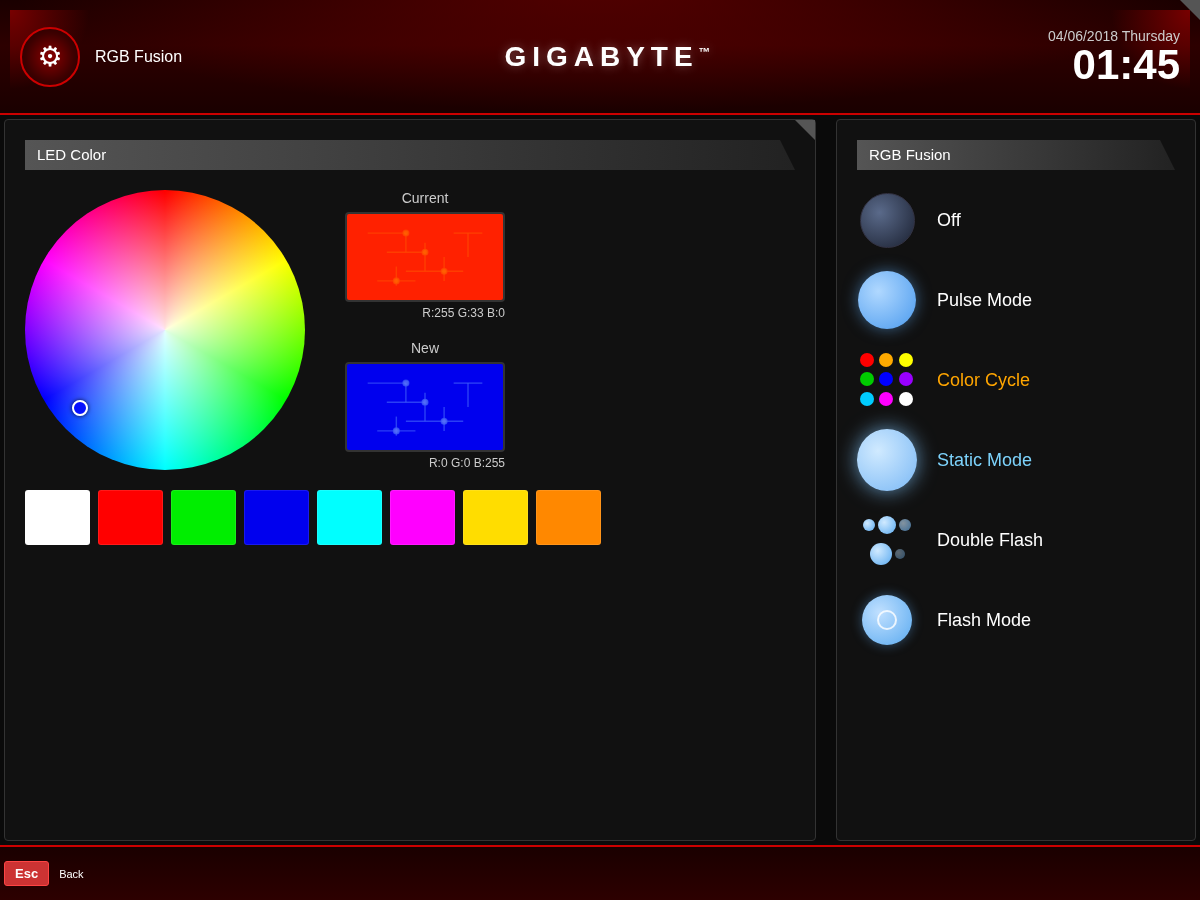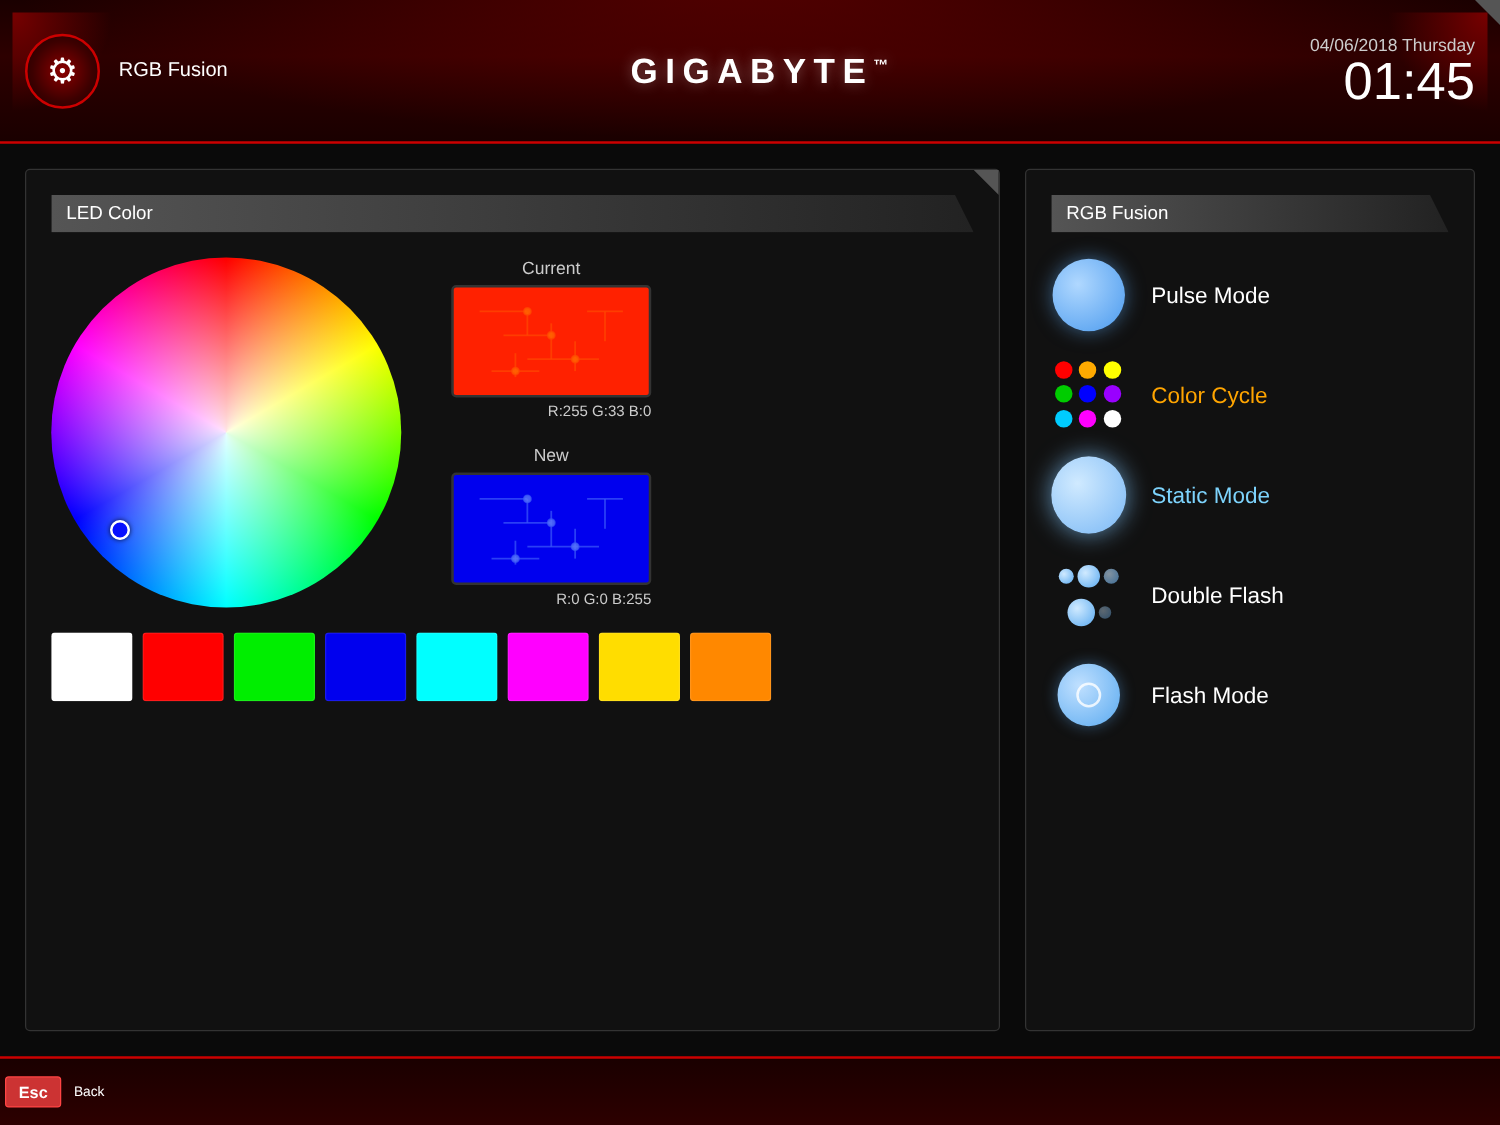--- a/index.html
+++ b/index.html
@@ -85,21 +85,21 @@
       z-index: 1;
     }
 
     .date-text {
       font-size: 14px;
       color: #cccccc;
     }
 
     .time-text {
       font-size: 42px;
-      font-weight: normal;
+      font-weight: bold;
       color: #ffffff;
       line-height: 1;
     }
 
     
     .corner-deco {
       position: absolute;
       width: 80px;
       height: 80px;
     }
@@ -109,21 +109,21 @@
     }
     .corner-deco.top-right {
       top: 10px; right: 10px;
       background: radial-gradient(circle at top right, rgba(180,0,0,0.6) 0%, transparent 70%);
     }
 
     
     .main-content {
       display: flex;
       height: calc(900px - 115px - 55px);
-      padding: 20px;
+      padding: 4px;
       gap: 20px;
       border-radius: 10px;
     }
 
     
     .left-panel {
       flex: 1;
       background: #111111;
       border: 1px solid #333;
       border-radius: 4px;
@@ -532,20 +532,26 @@
 
   <div class="right-panel">
     <div class="panel-corner"></div>
 
     <div class="panel-title-bar">
       <span style="font-size:15px; color:#fff;">RGB Fusion</span>
     </div>
 
     <div class="mode-list">
 
+      <div class="mode-item">
+        <div class="mode-icon">
+          <div class="mode-circle mode-circle-off"></div>
+        </div>
+        <span class="mode-label">Off</span>
+      </div>
 
       <div class="mode-item">
         <div class="mode-icon">
           <div class="mode-circle mode-circle-pulse"></div>
         </div>
         <span class="mode-label">Pulse Mode</span>
       </div>
 
       <div class="mode-item">
         <div class="mode-icon">

